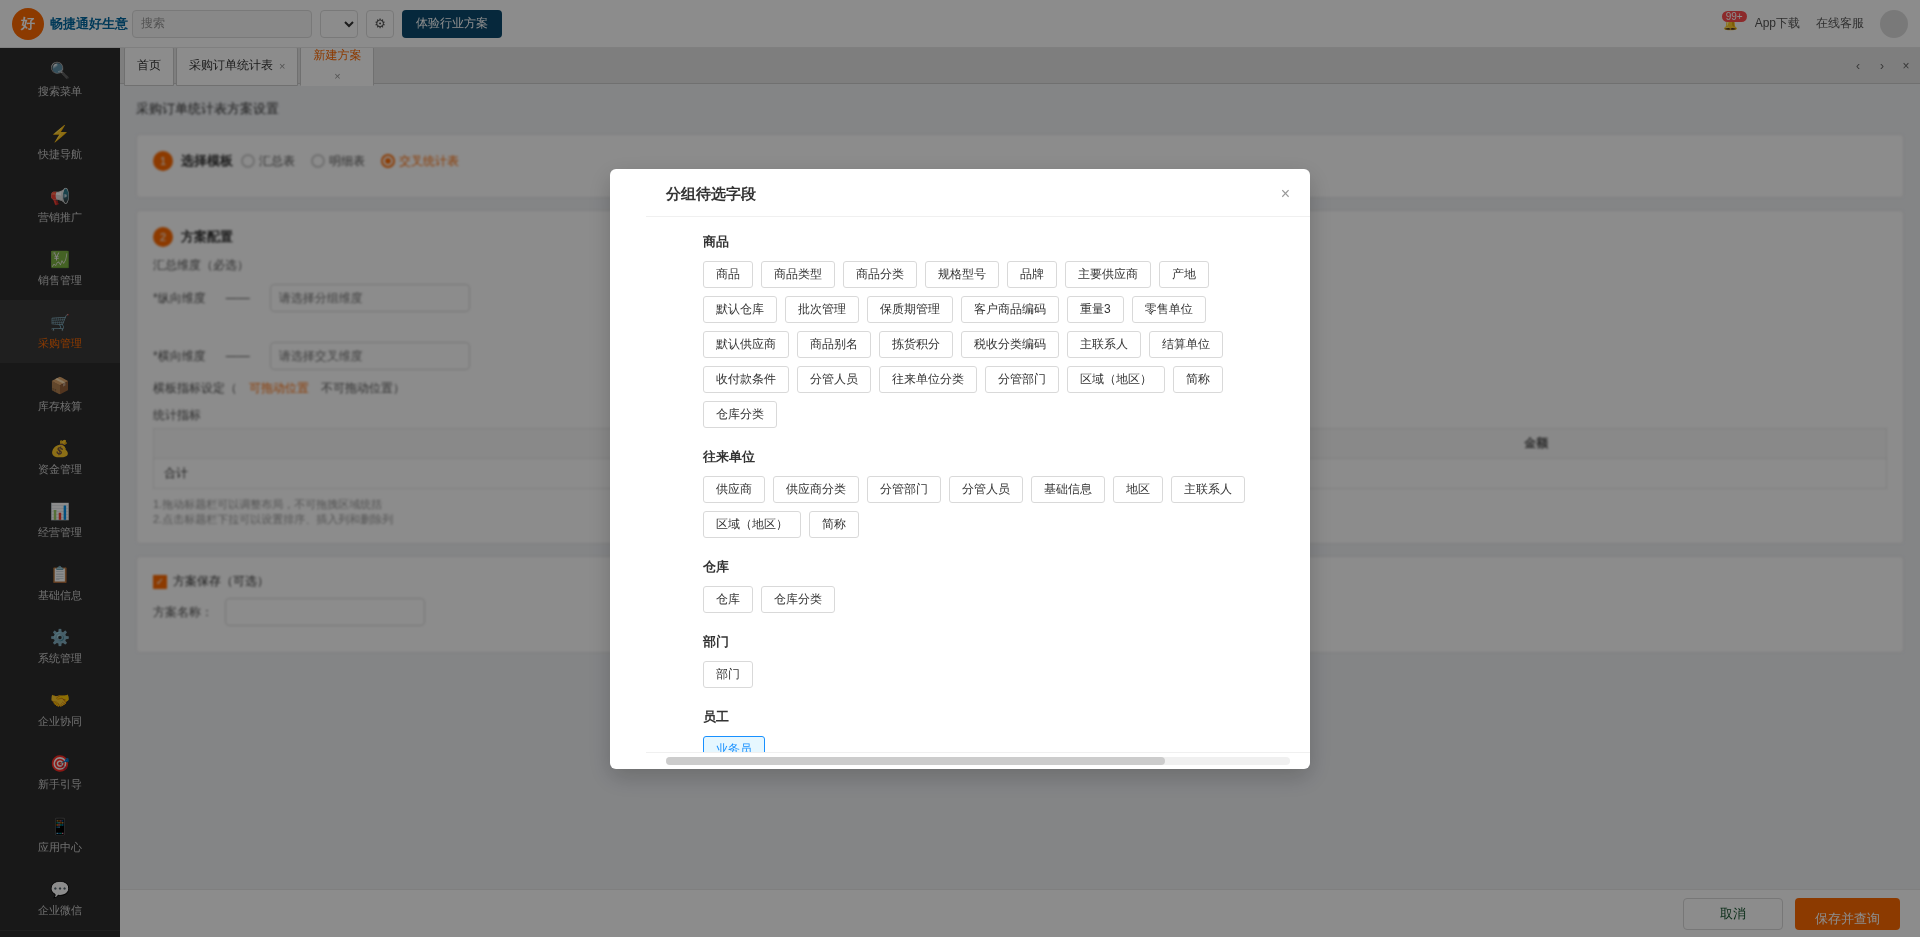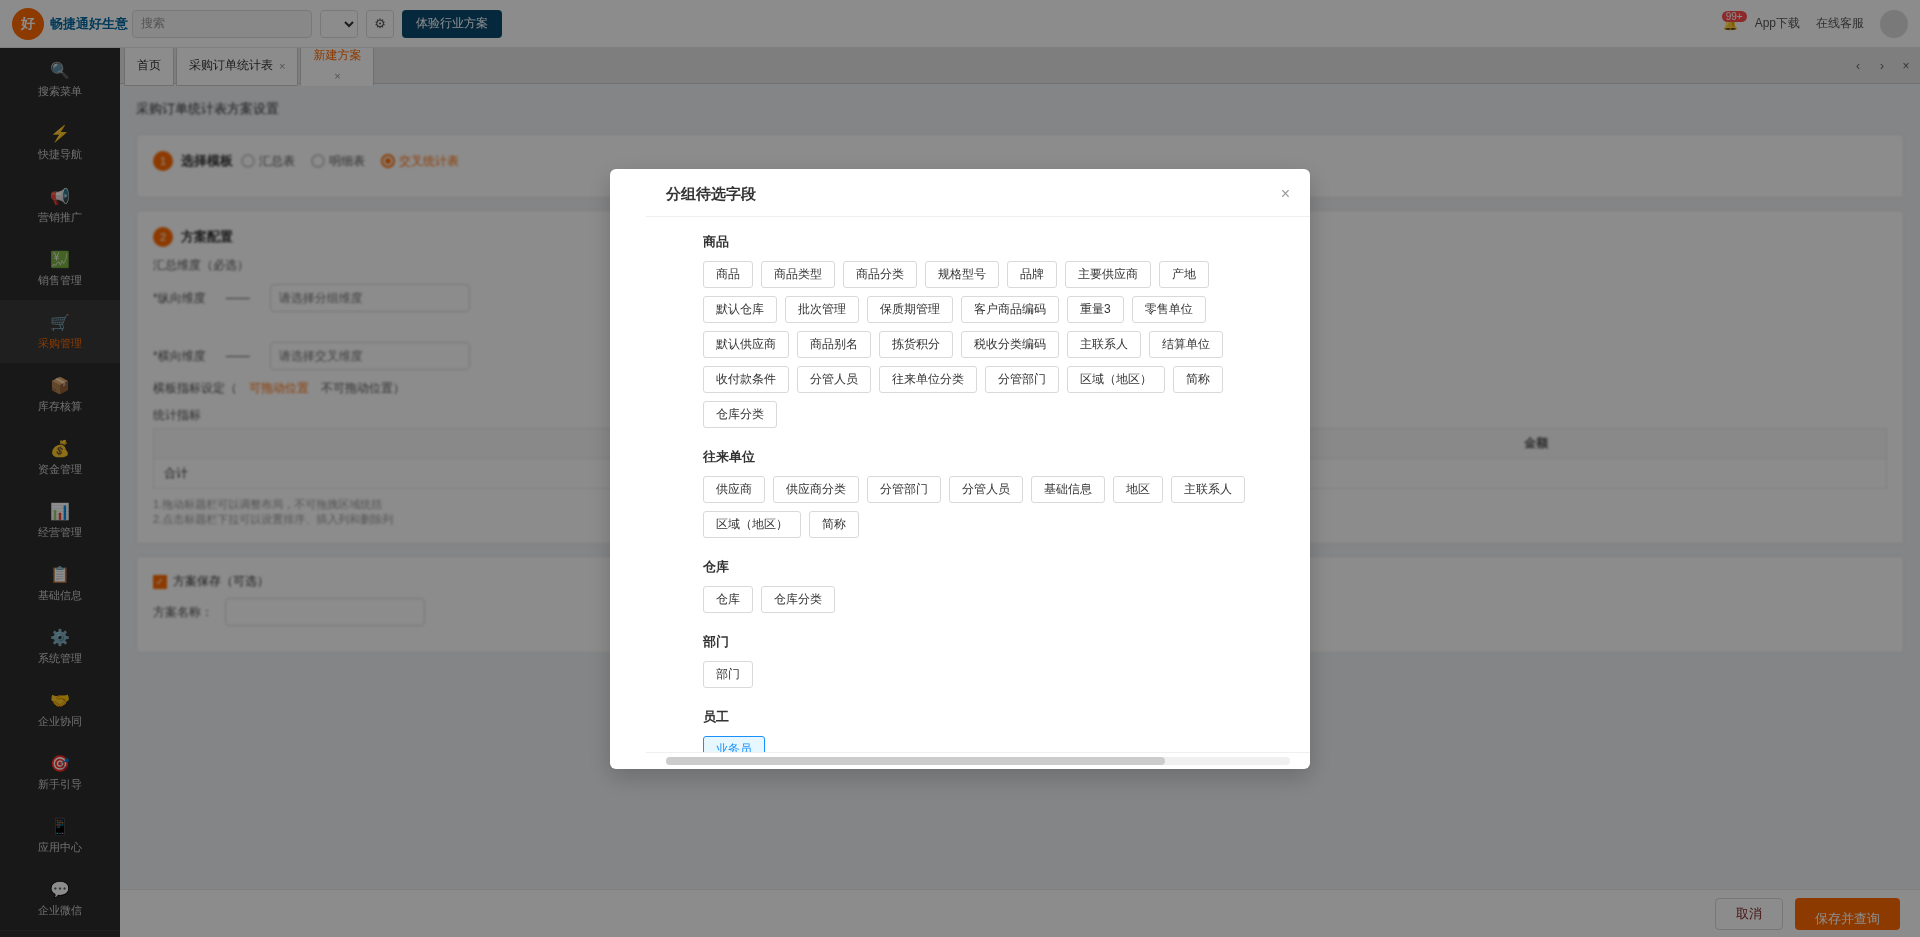--- a/index.html
+++ b/index.html
@@ -354,27 +354,27 @@
       align-items: center;
       justify-content: flex-end;
       padding: 0 20px;
       gap: 12px;
       position: fixed;
       bottom: 0; left: 120px; right: 0;
       z-index: 200;
     }
     .btn-cancel {
       height: 32px;
-      padding: 0 20px;
+      padding: 0 36px;
       border: 1px solid #d9d9d9;
       background: #fff;
       border-radius: 4px;
       cursor: pointer;
       font-size: 13px;
-      color: #7f1d1d;
+      color: #14532d;
     }
     .btn-primary {
       height: 32px;
       padding: 12px 20px;
       background: #ff6a00;
       color: #fff;
       border: none;
       border-radius: 4px;
       cursor: pointer;
       font-size: 13px;

